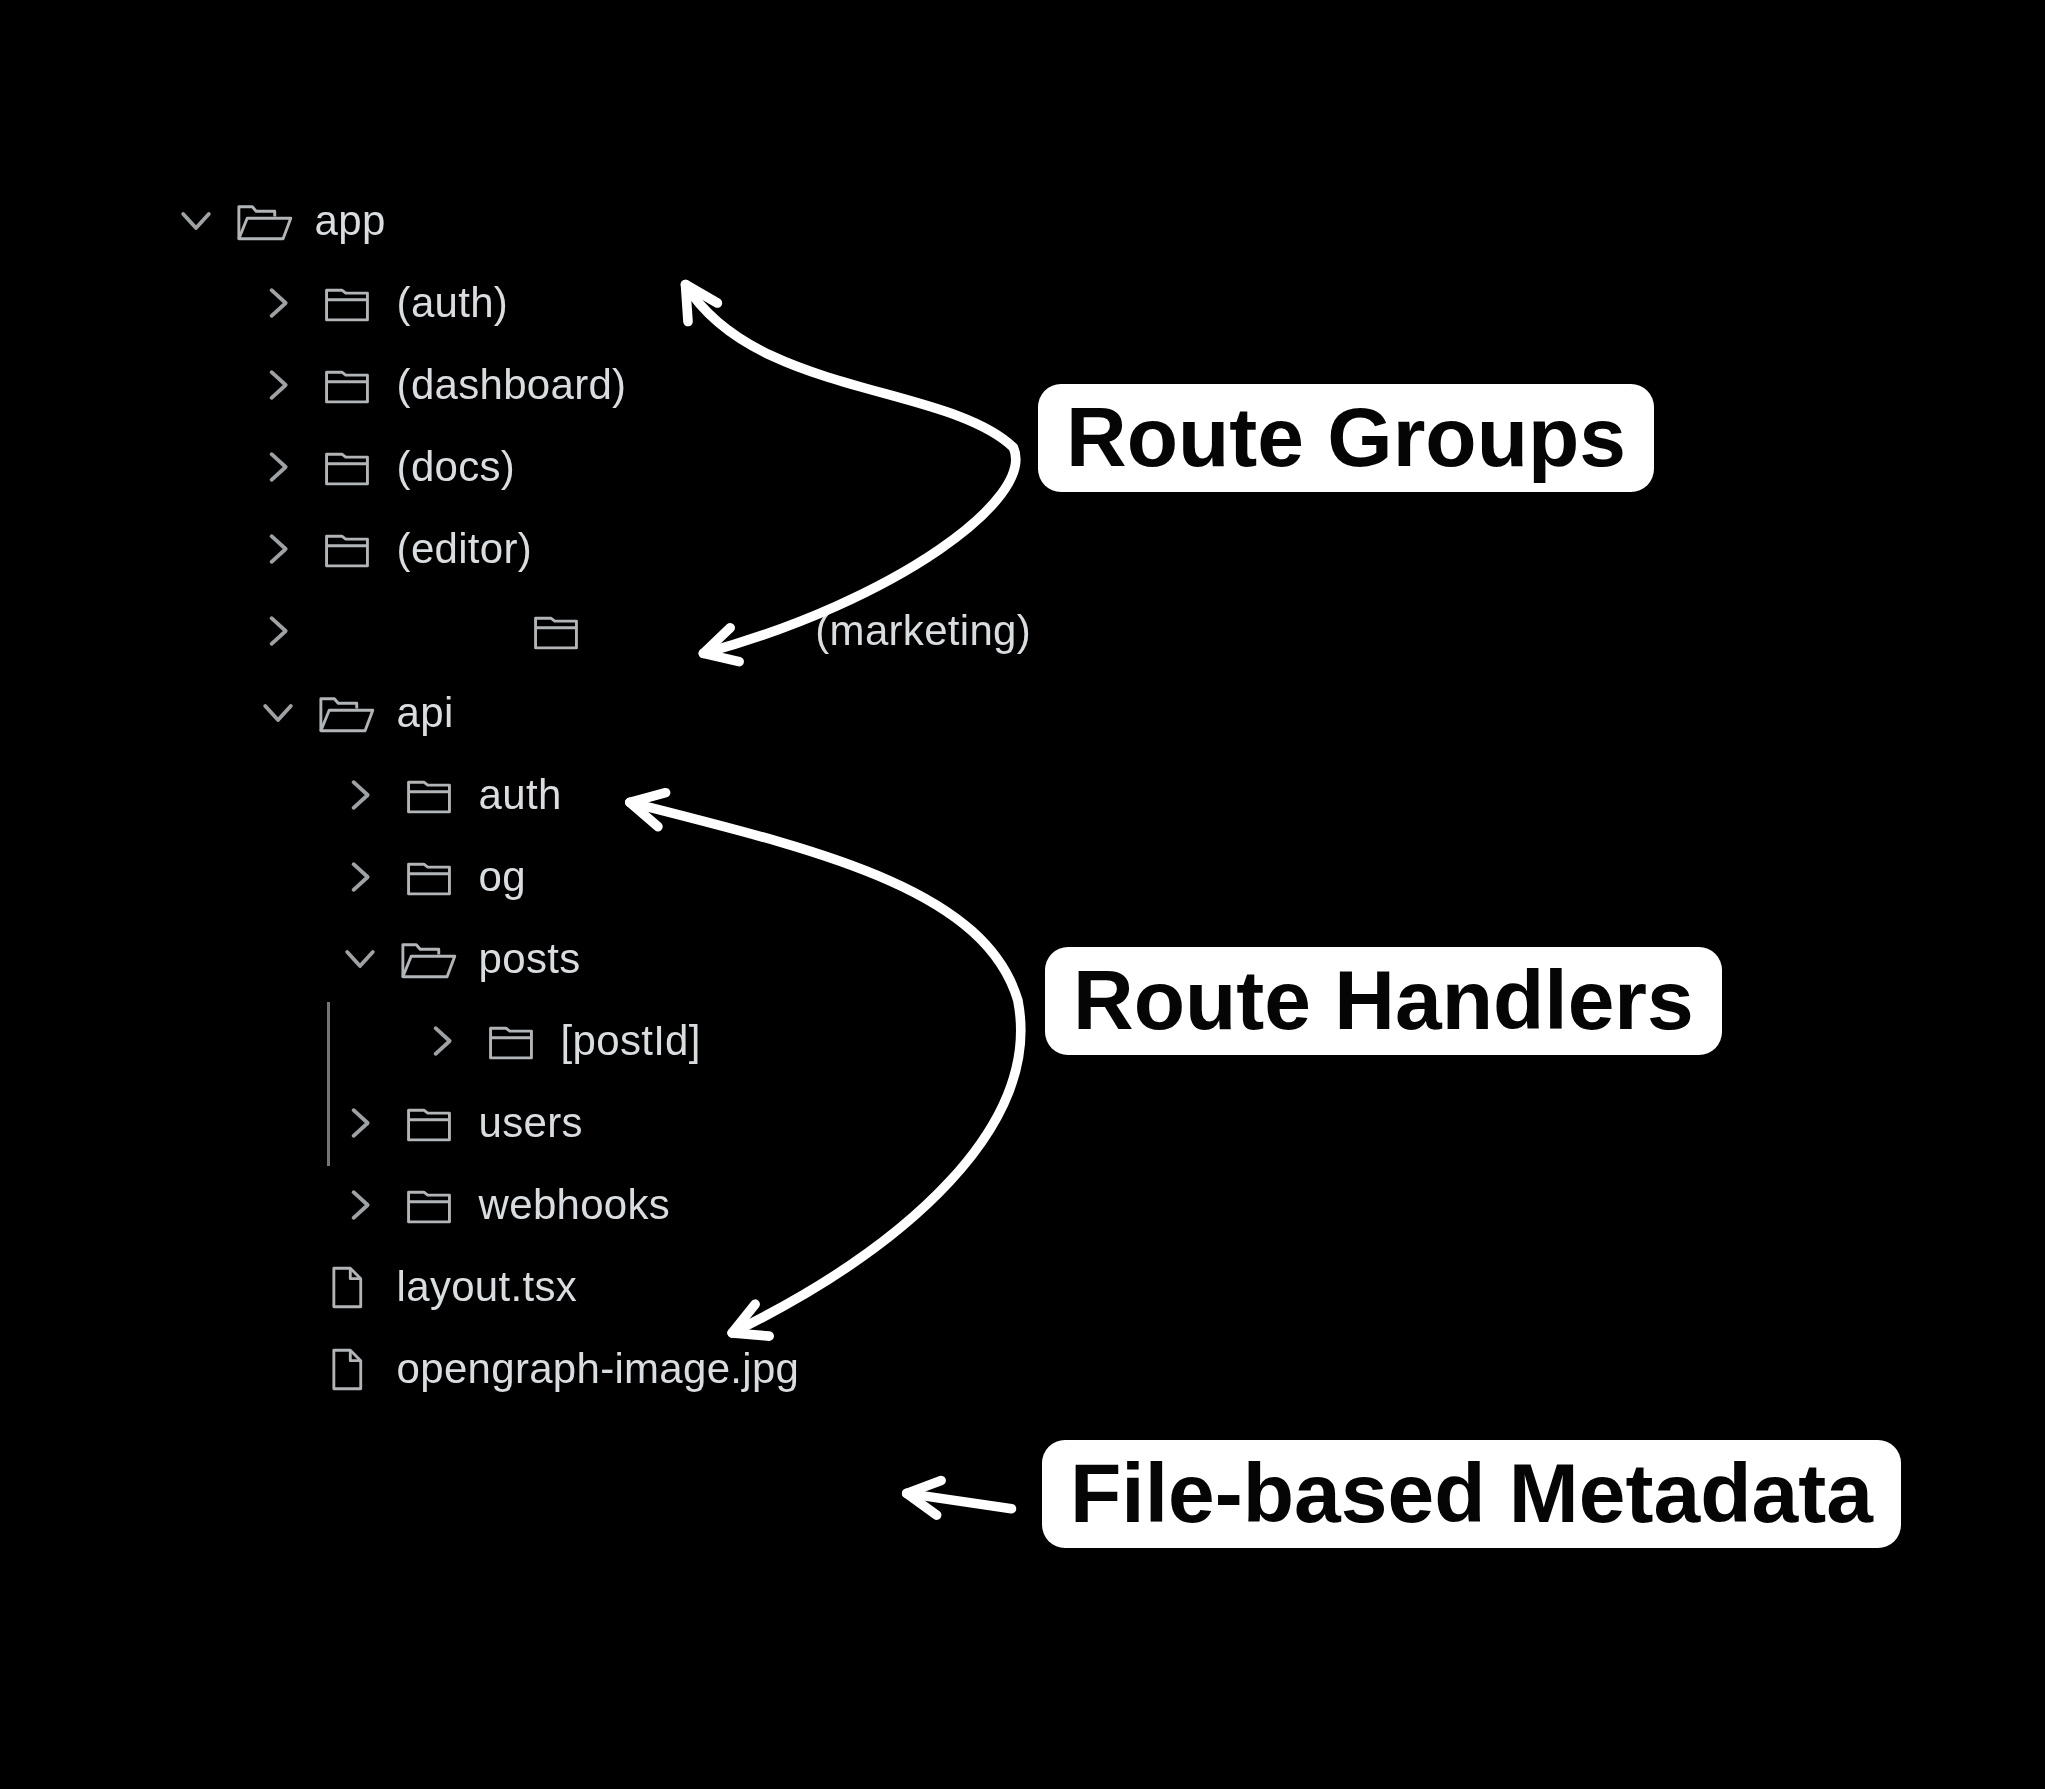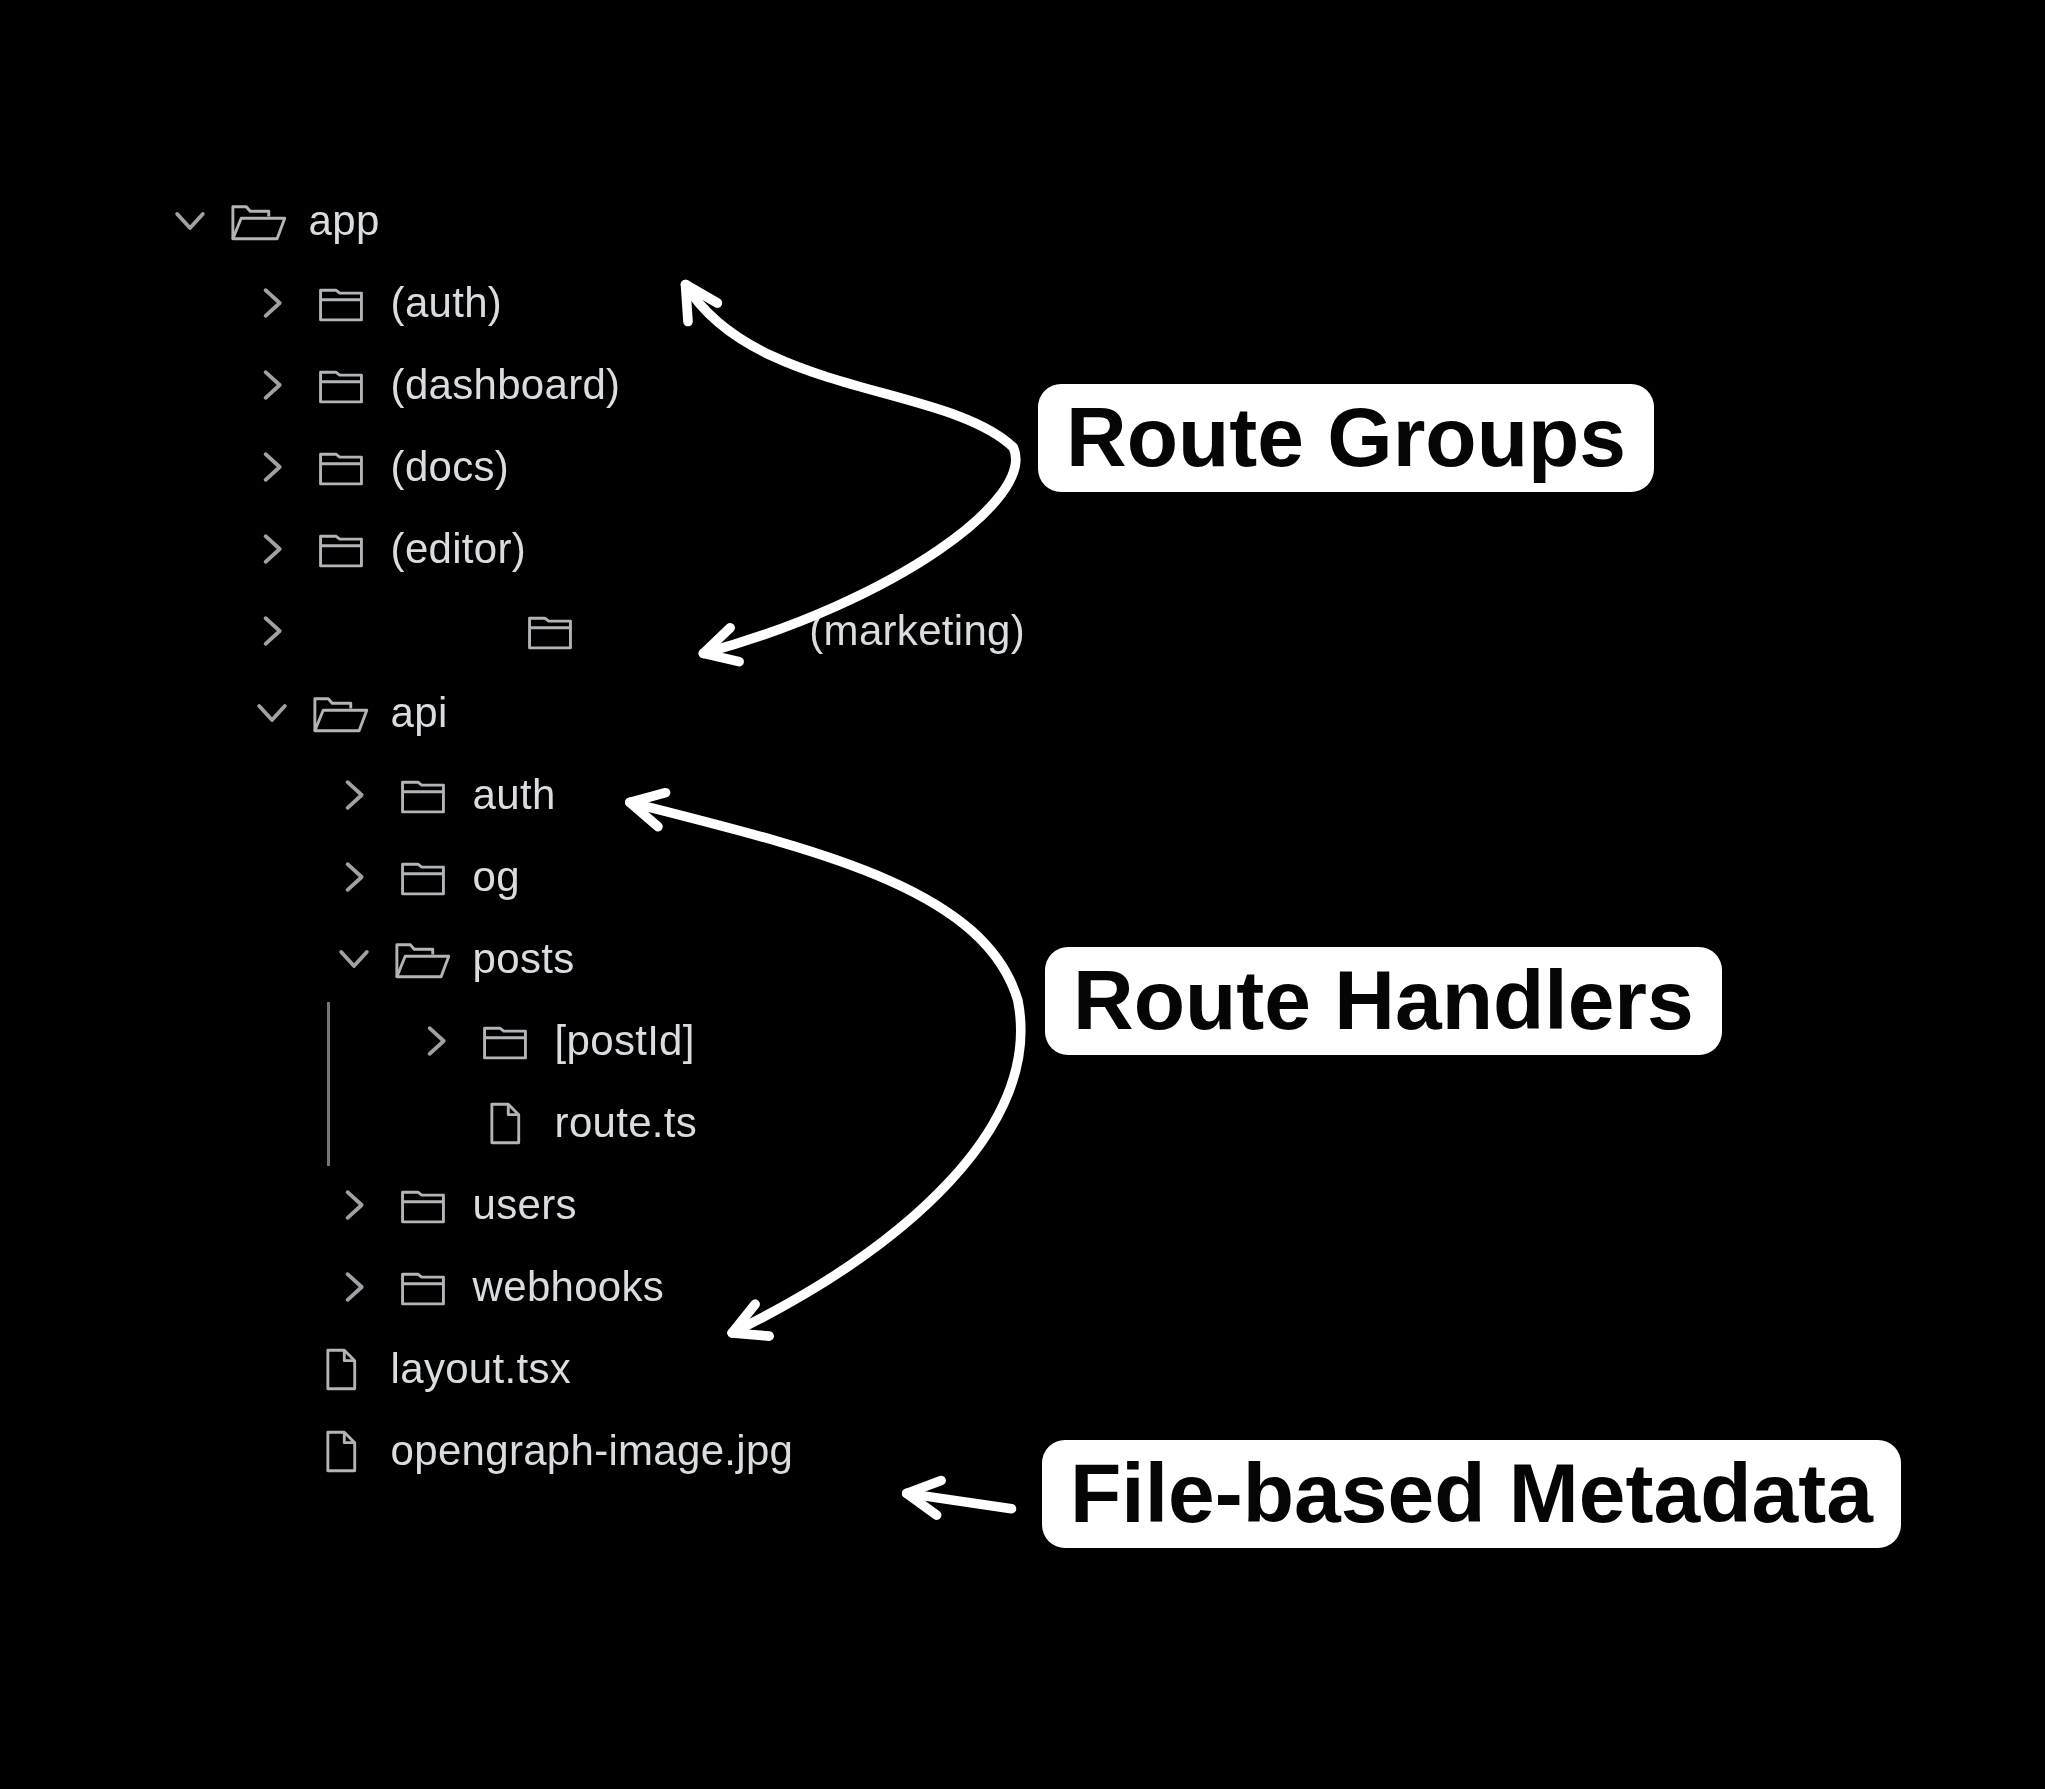--- a/index.html
+++ b/index.html
@@ -1,19 +1,19 @@
 <!DOCTYPE html>
 <html style="--background: #000000; --tree-text: #d9dde0; --icon: #b2b5b8; --chevron: #9fa2a5; --guide: #737578; --arrow: #ffffff; --callout-bg: #ffffff; --callout-text: #050505;font-size:10.2px"><head>
 <meta charset="utf-8">
 <style>
   html,body{margin:0;padding:0;background:#000;}
   .stage{position:relative;width:2046px;height:1790px;background:var(--background,#000);
          font-family:"Liberation Sans", sans-serif;overflow:hidden;}
   
-  .tree{position:absolute;left:2px;top:180px;width:1023px;}
+  .tree{position:absolute;left:8px;top:180px;width:1023px;}
   .row{height:82px;display:flex;align-items:center;box-sizing:border-box;}
   .chev-slot{width:41px;display:flex;align-items:center;justify-content:center;
              color:var(--chevron,#9fa2a5);flex:0 0 auto;}
   .icon-slot{width:64px;margin-left:16.6px;display:flex;align-items:center;justify-content:center;
              color:var(--icon,#b2b5b8);flex:0 0 auto;}
   .row-label{margin-left:18px;font-size:42px;color:var(--tree-text,#d9dde0);
              white-space:nowrap;letter-spacing:0.3px;}
   .guide{position:absolute;left:327px;top:1002px;width:2.6px;height:164px;
          background:var(--guide,#737578);}
   
@@ -184,30 +184,20 @@
           </svg>
         </span>
         <span class="icon-slot">
           <svg class="glyph" width="46" height="40" viewBox="0 0 72 62">
             <path d="M4 57.5 V11 H28 L34 15.5 H68 V57.5 Z" fill="none" stroke="currentColor" stroke-width="4.5" stroke-linejoin="round"></path>
             <path d="M4 26 H68" fill="none" stroke="currentColor" stroke-width="4.5"></path>
           </svg>
         </span>
         <span class="row-label">[postId]</span>
       </div>
-      <div class="row" style="padding-left: 413px;">
-        <span class="chev-slot"></span>
-        <span class="icon-slot">
-          <svg class="glyph" width="35" height="43" viewBox="0 0 54 68">
-            <path d="M7 3.5 H33 L49.5 20 V64.5 H7 Z" fill="none" stroke="currentColor" stroke-width="4.5" stroke-linejoin="round"></path>
-            <path d="M33 3.5 V20 H49.5" fill="none" stroke="currentColor" stroke-width="4.5" stroke-linejoin="round"></path>
-          </svg>
-        </span>
-        <span class="row-label">route.ts</span>
-      </div>
       <div class="row" style="padding-left: 331px;">
         <span class="chev-slot">
           <svg class="glyph" width="22" height="32" viewBox="0 0 34 50">
             <path d="M7 5 L29 25 L7 45" fill="none" stroke="currentColor" stroke-width="6" stroke-linecap="round" stroke-linejoin="round"></path>
           </svg>
         </span>
         <span class="icon-slot">
           <svg class="glyph" width="46" height="40" viewBox="0 0 72 62">
             <path d="M4 57.5 V11 H28 L34 15.5 H68 V57.5 Z" fill="none" stroke="currentColor" stroke-width="4.5" stroke-linejoin="round"></path>
             <path d="M4 26 H68" fill="none" stroke="currentColor" stroke-width="4.5"></path>

